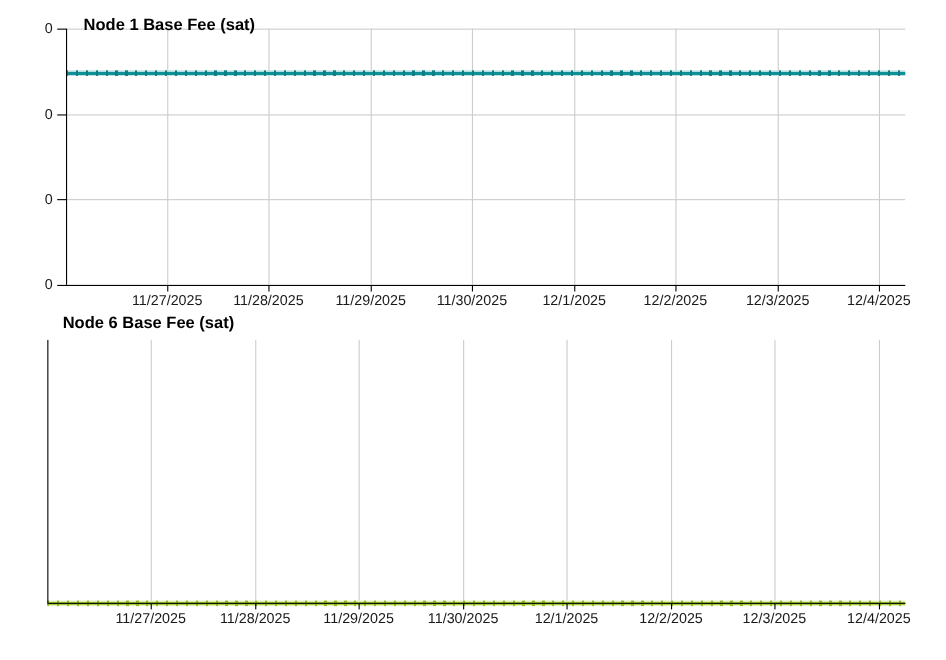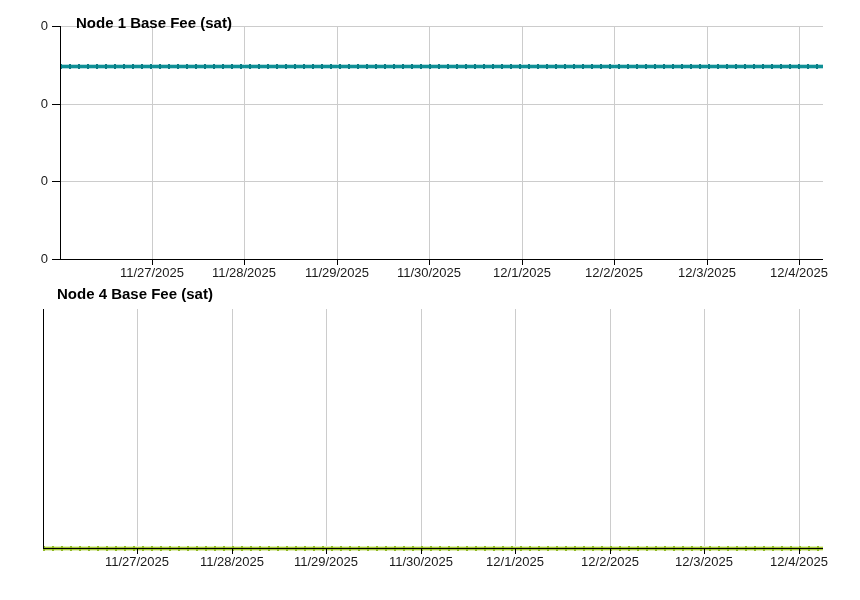--- a/index.html
+++ b/index.html
@@ -137,21 +137,21 @@
       <div class="y-tick-label" style="left: 18px; top: 18px; color: rgb(26, 26, 26);">0</div>
       <div class="y-tick" style="left: 52px; top: 104px; background: rgb(0, 0, 0);"></div>
       <div class="y-tick-label" style="left: 18px; top: 96px; color: rgb(26, 26, 26);">0</div>
       <div class="y-tick" style="left: 52px; top: 181px; background: rgb(0, 0, 0);"></div>
       <div class="y-tick-label" style="left: 18px; top: 173px; color: rgb(26, 26, 26);">0</div>
       <div class="y-tick" style="left: 52px; top: 259px; background: rgb(0, 0, 0);"></div>
       <div class="y-tick-label" style="left: 18px; top: 251px; color: rgb(26, 26, 26);">0</div>
     </section>
 
   <section class="chart">
-    <h2 class="chart-title" id="title-1" style="left: 57px; top: 285px;">Node 4 Base Fee (sat)</h2>
+    <h2 class="chart-title" id="title-1" style="left: 57px; top: 285px;">Node 6 Base Fee (sat)</h2>
     <div class="plot" id="plot-1" style="left: 43px; top: 309px; width: 780px; height: 239px;">
         <div class="v-grid" style="left: 94px; height: 239px; background: rgb(204, 204, 204);"></div>
         <div class="v-grid" style="left: 189px; height: 239px; background: rgb(204, 204, 204);"></div>
         <div class="v-grid" style="left: 283px; height: 239px; background: rgb(204, 204, 204);"></div>
         <div class="v-grid" style="left: 378px; height: 239px; background: rgb(204, 204, 204);"></div>
         <div class="v-grid" style="left: 472px; height: 239px; background: rgb(204, 204, 204);"></div>
         <div class="v-grid" style="left: 567px; height: 239px; background: rgb(204, 204, 204);"></div>
         <div class="v-grid" style="left: 661px; height: 239px; background: rgb(204, 204, 204);"></div>
         <div class="v-grid" style="left: 756px; height: 239px; background: rgb(204, 204, 204);"></div>
         <div class="series-line" style="top: 237px; width: 780px; background-image: repeating-linear-gradient(to right, rgb(143, 184, 36) 0px, rgb(143, 184, 36) 2px, rgba(0, 0, 0, 0) 2px, rgba(0, 0, 0, 0) 9px), linear-gradient(rgb(226, 238, 185) 0px, rgb(226, 238, 185) 1px, rgb(168, 204, 55) 1px, rgb(168, 204, 55) 4px, rgb(226, 238, 185) 4px, rgb(226, 238, 185) 5px);"></div>

